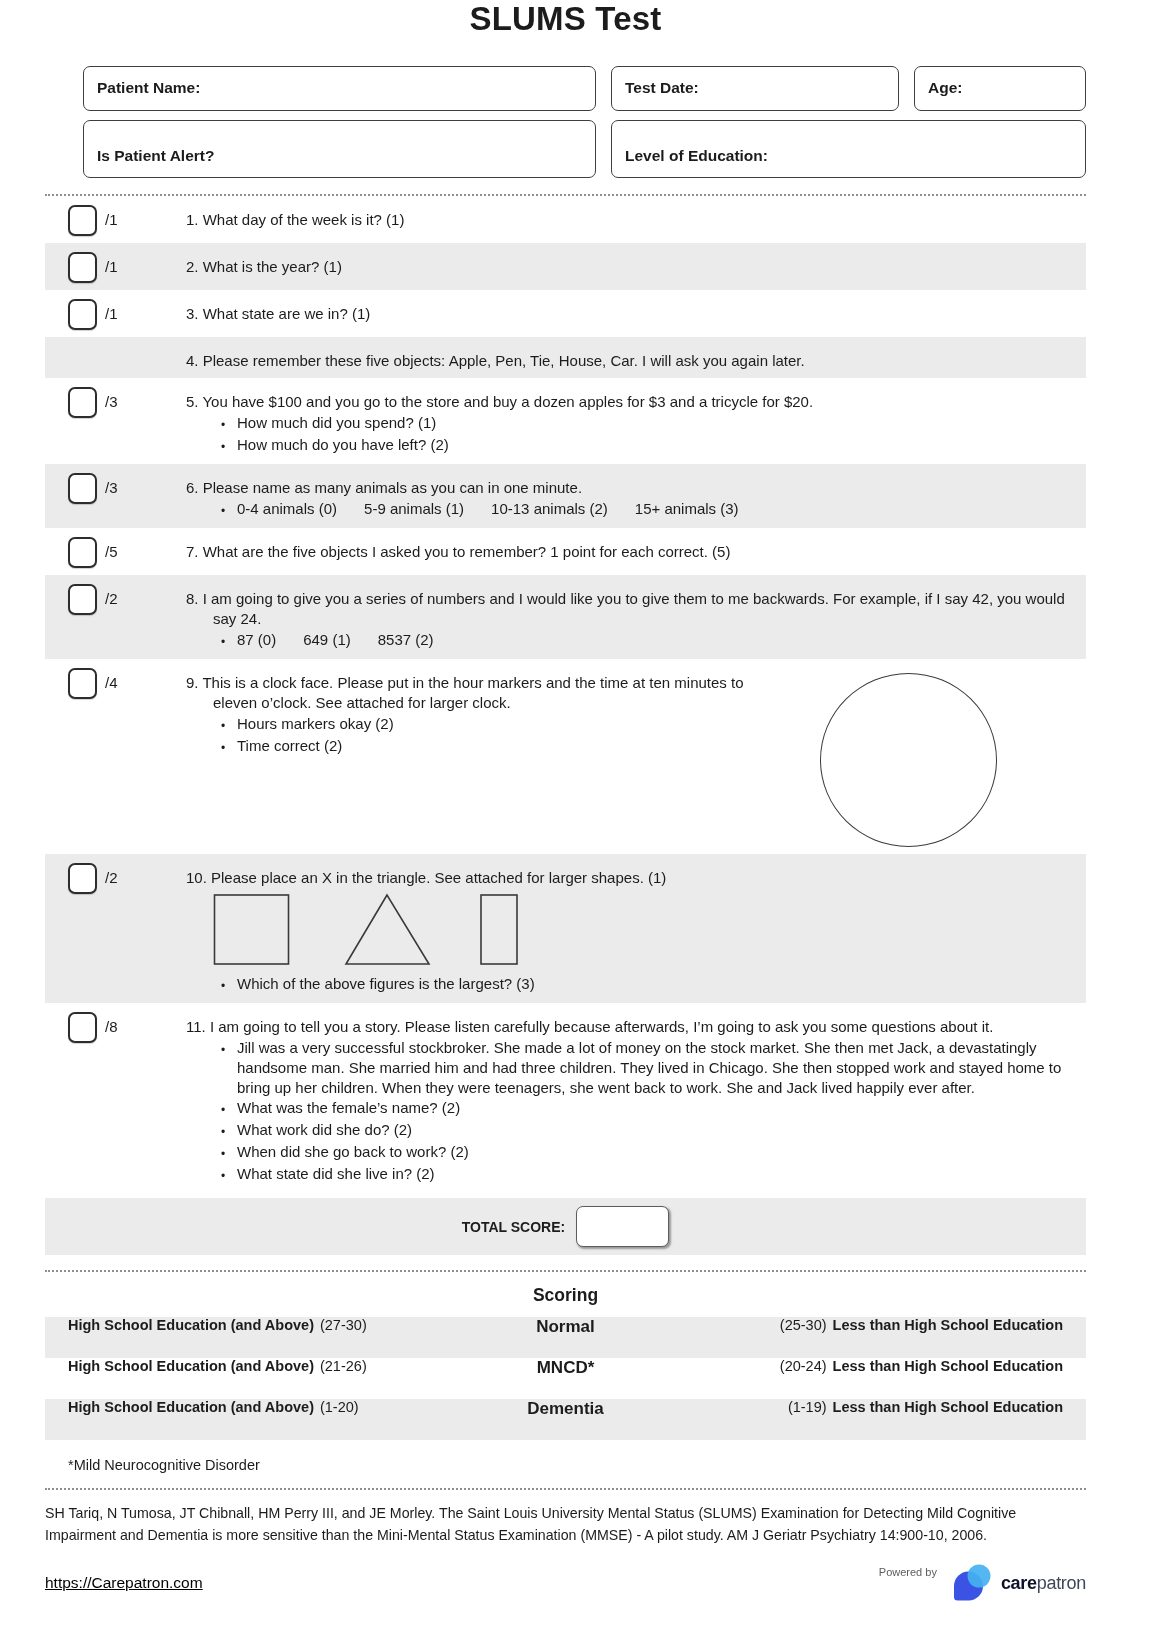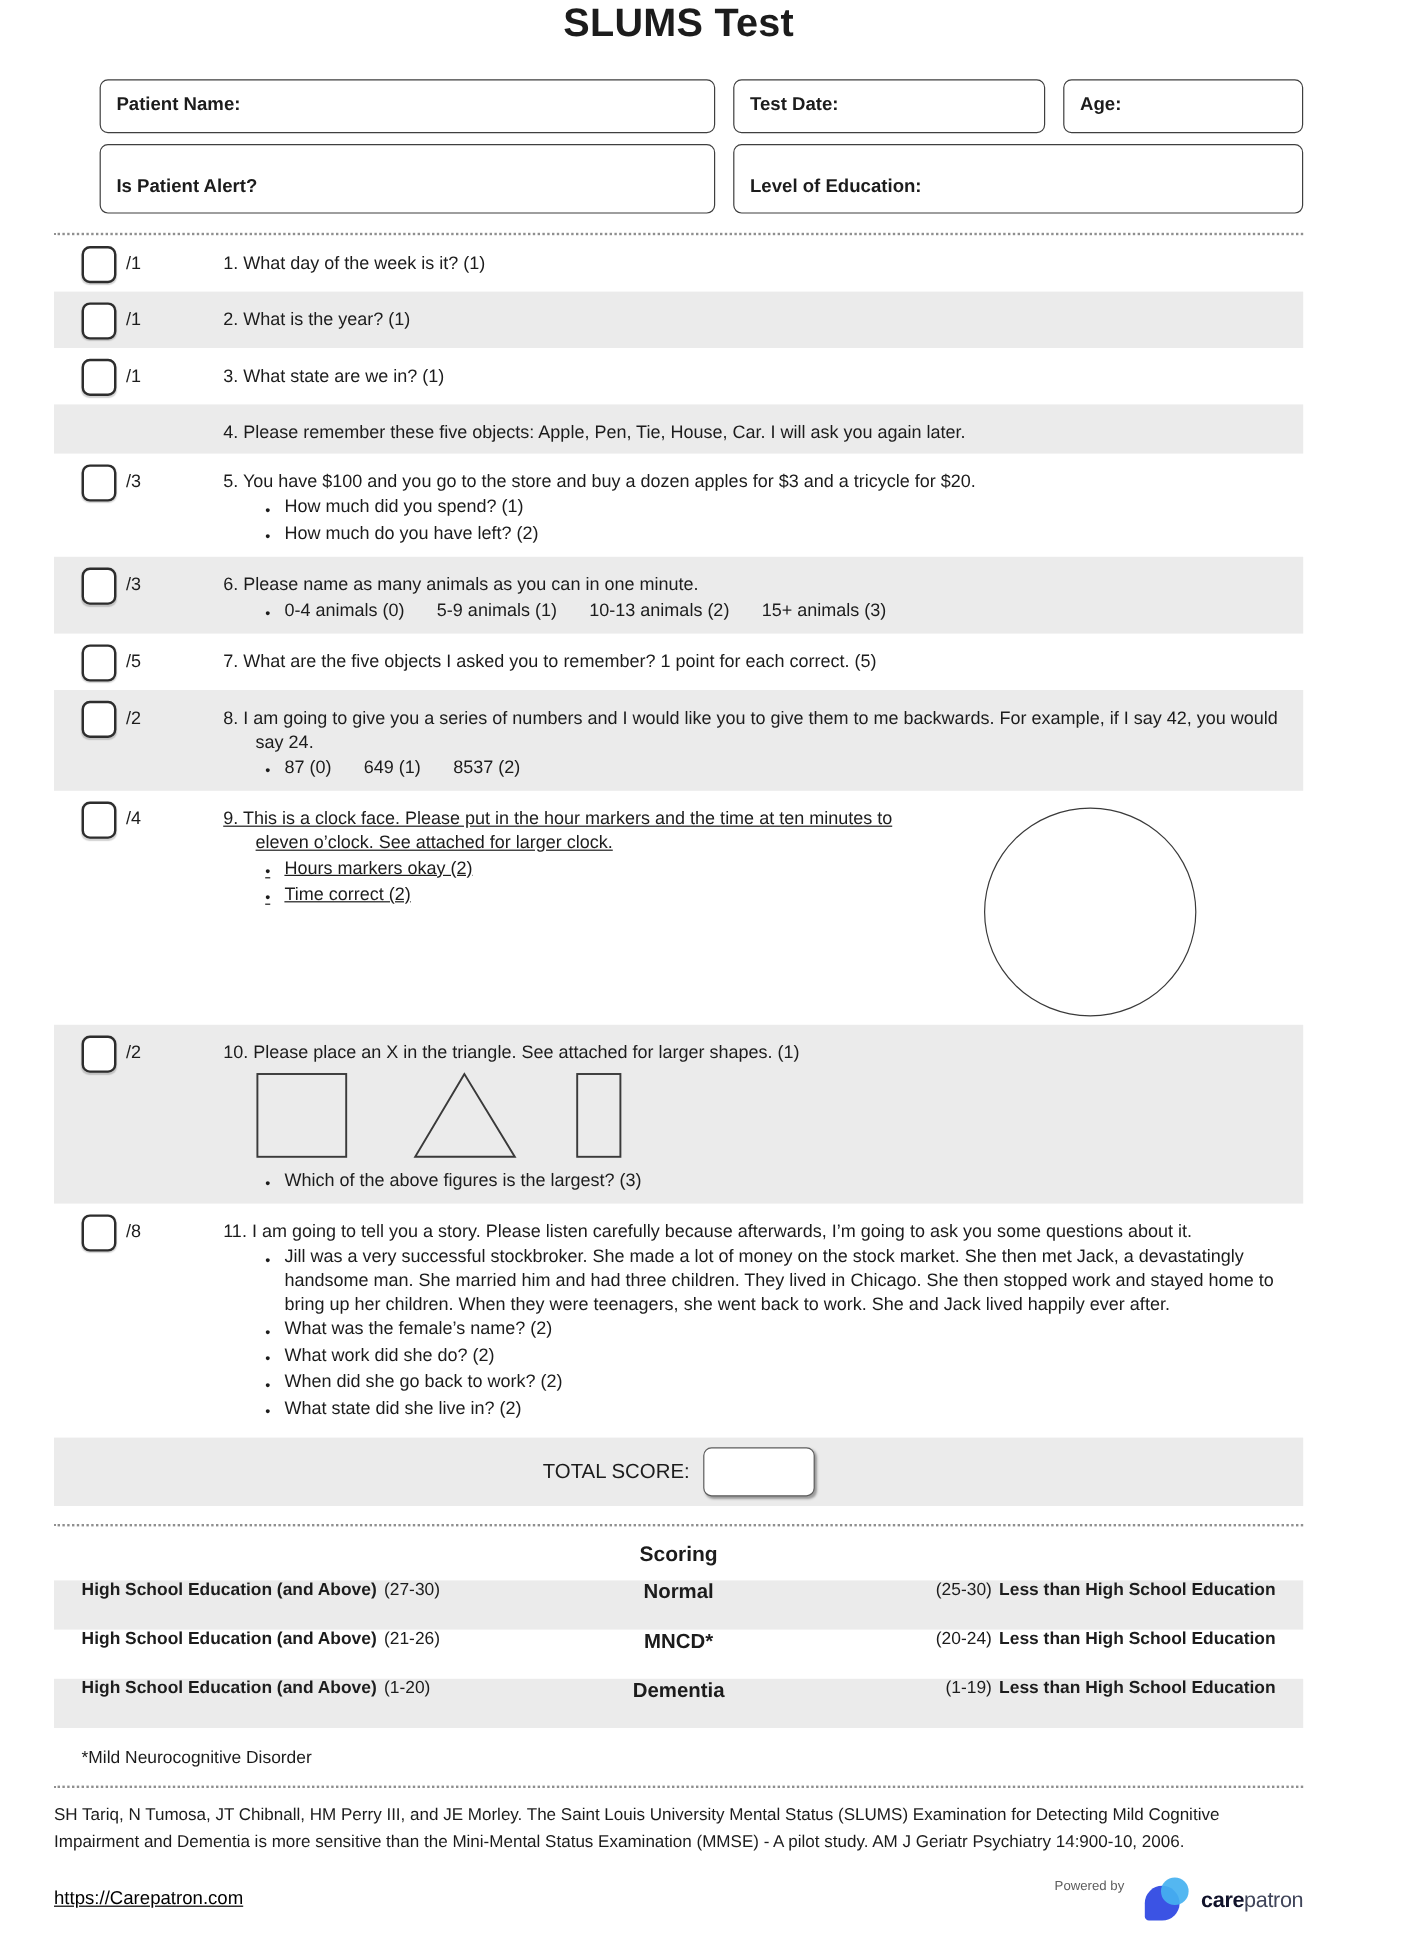--- a/index.html
+++ b/index.html
@@ -15,21 +15,21 @@
   .title { text-align: center; font-size: 33px; font-weight: bold; letter-spacing: 0.2px; }
 
   
   .header-fields { margin-top: 28px; }
   .hrow { display: flex; gap: 15px; margin-bottom: 9px; margin-left: 38px; }
   .fbox {
     border: 1.6px solid #3f3f3f; border-radius: 7px; background: #fff;
     min-height: 45px; padding: 12px 13px; font-weight: bold; font-size: 15.5px;
   }
   .hrow2 .fbox { min-height: 42px; padding-top: 26px; }
-  .w-lg { width: 513px; } .w-md { width: 260px; } .w-sm { width: 242px; flex: 1; }
+  .w-lg { width: 513px; } .w-md { width: 288px; } .w-sm { width: 242px; flex: 1; }
 
   .dotsep { border: 0; border-top: 2px dotted #8f8f8f; height: 0; }
   .sep-top { margin-top: 16px; }
 
   
   .questions { width: 100%; }
   .q-row { display: flex; align-items: flex-start; padding: 7px 0; }
   .questions > .q-row:nth-child(even) { background: #ebebeb; }
   .q-score { flex: none; width: 141px; padding-left: 23px; display: flex; align-items: flex-start; gap: 8px; }
   .checkbox {
@@ -41,36 +41,36 @@
   .q-content { flex: 1; padding-top: 7px; line-height: 20px; }
   .q-text { padding-left: 27px; text-indent: -27px; }
   .bullets { margin-left: 35px; margin-top: 1px; }
   .bullet { display: flex; }
   .bullet::before { content: "\2022"; flex: none; width: 16px; font-size: 12px; padding-top: 2px; }
   .bullet .b-text { flex: 1; }
   .options .opt { margin-right: 27px; }
 
   
   .q9-flex { display: flex; }
-  .q9-textcol { width: 600px; flex: none; text-decoration: underline; }
+  .q9-textcol { width: 600px; flex: none; }
   .clock-circle {
     flex: none; width: 177px; height: 174px; border: 1.6px solid #3a3a3a;
     border-radius: 50%; margin-left: auto; margin-right: 89px; margin-top: 0;
   }
 
   
   .shapes-block { margin: 4px 0 6px 27px; }
   .shapes-block svg { display: block; }
 
   
   .total-row {
     margin-top: 5px; background: #ebebeb; height: 57px;
     display: flex; align-items: center; justify-content: center; gap: 11px;
   }
-  .total-label { font-weight: normal; font-size: 17px; }
+  .total-label { font-weight: bold; font-size: 14px; }
   .total-box {
     width: 93px; height: 41px; background: #fff; border: 1.8px solid #5d5d5d;
     border-radius: 7px; box-shadow: 1.5px 1.5px 2px rgba(0,0,0,0.35);
   }
 
   
   .scoring-heading { text-align: center; font-size: 17.5px; font-weight: bold; margin: 13px 0 11px; }
   .s-row { display: flex; align-items: flex-start; height: 41px; padding: 0 23px; }
   .scoring-table .s-row:nth-child(odd) { background: #ebebeb; }
   .s-left { flex: 1; font-size: 14.5px; }

